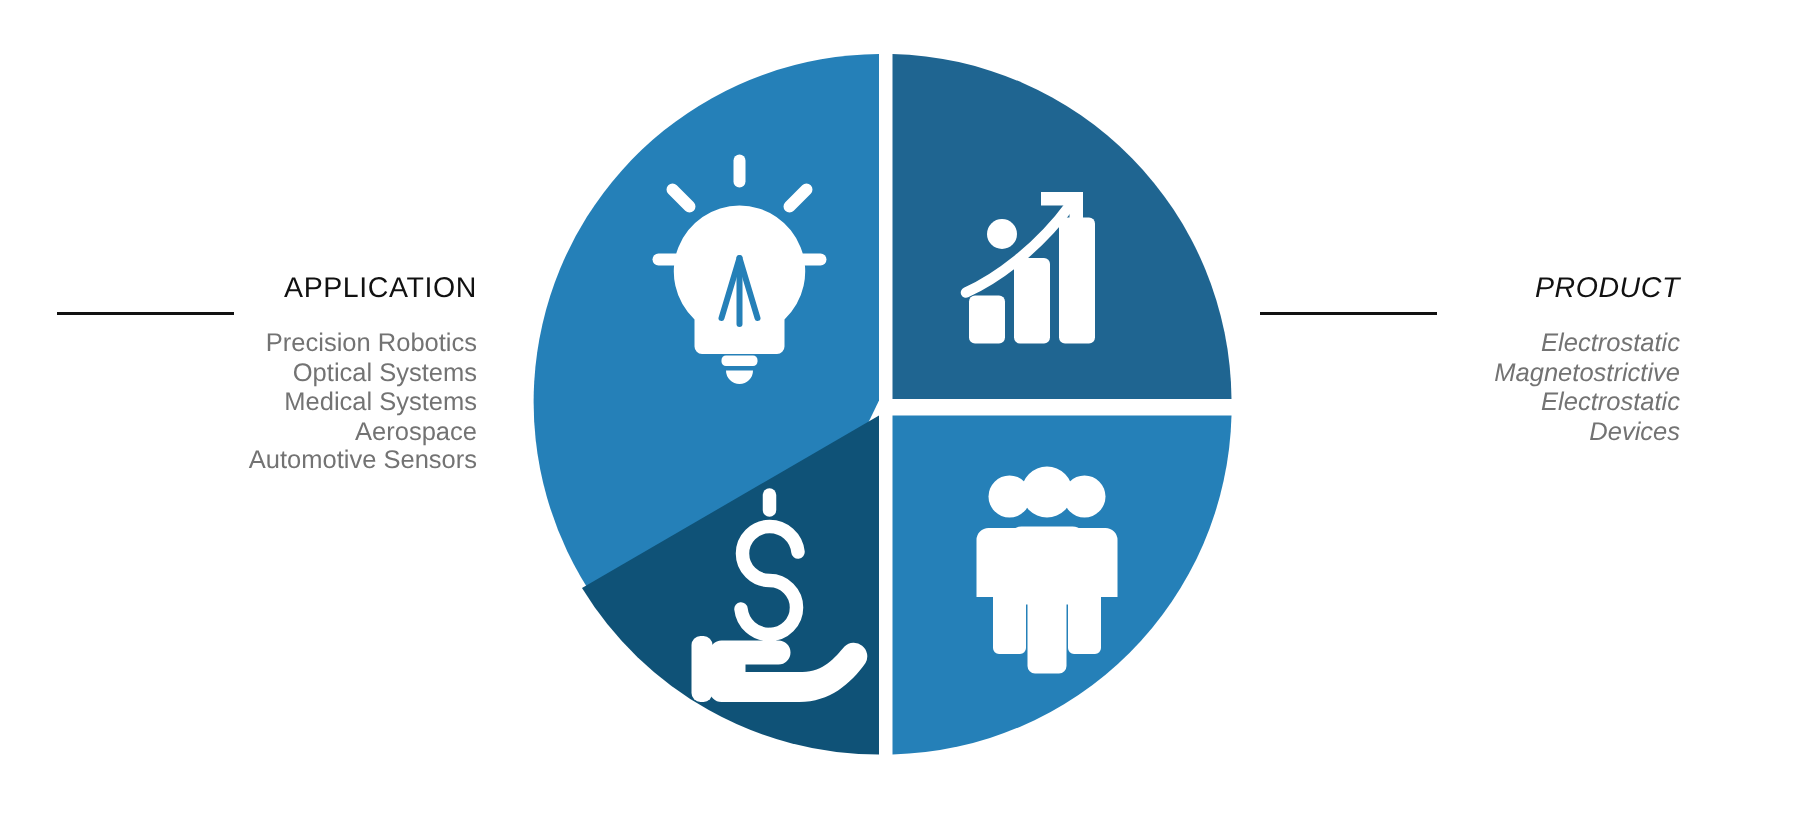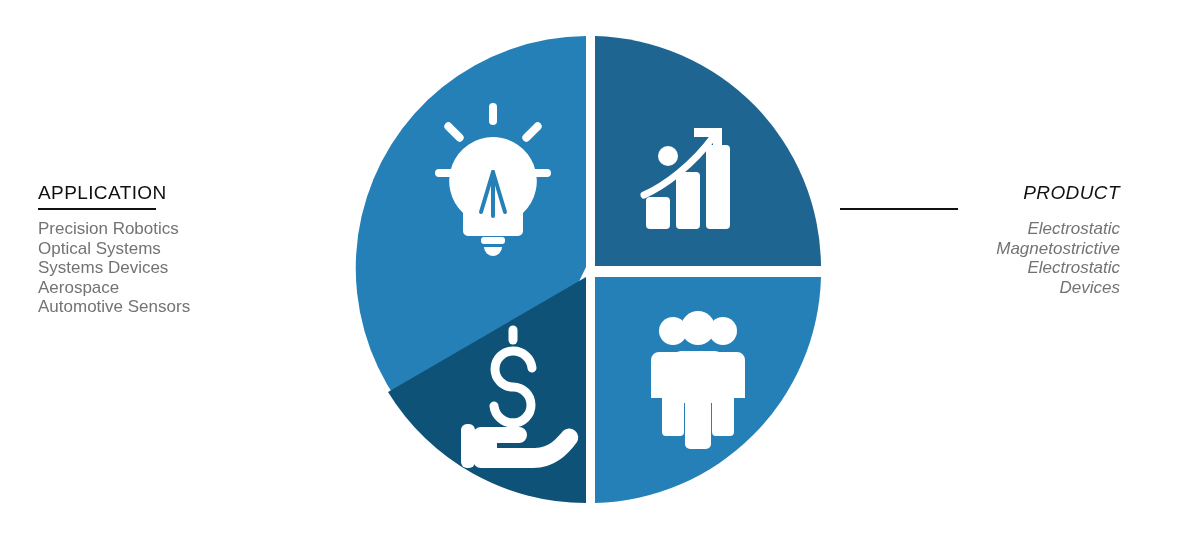--- a/index.html
+++ b/index.html
@@ -14,21 +14,21 @@
     overflow: hidden;
     font-family: "Liberation Sans", sans-serif;
     color: #1a1a1a;
   }
 
   
   .label-block {
     position: absolute;
     top: 182px;
   }
-  #application-block { left: 38px; width: 280px; text-align: left; }
+  #application-block { left: 38px; width: 280px; text-align: right; }
   #product-block     { left: 840px; width: 280px; text-align: right; font-style: italic; }
 
   .block-title {
     font-size: 19px;
     font-weight: 400;
     letter-spacing: 0.4px;
     line-height: 22px;
     margin: 0 0 4px 0;
     color: #111111;
     white-space: nowrap;
@@ -63,21 +63,21 @@
 </style>
 </head>
 <body>
 
 <div class="label-block" id="application-block">
   <div class="block-title">APPLICATION</div>
   <div class="block-rule"></div>
   <ul class="block-list">
     <li>Precision Robotics</li>
     <li>Optical Systems</li>
-    <li>Systems Devices</li>
+    <li>Medical Systems</li>
     <li>Aerospace</li>
     <li>Automotive Sensors</li>
   </ul>
 </div>
 
 <div class="label-block" id="product-block">
   <div class="block-title">PRODUCT</div>
   <div class="block-rule"></div>
   <ul class="block-list">
     <li>Electrostatic</li>

